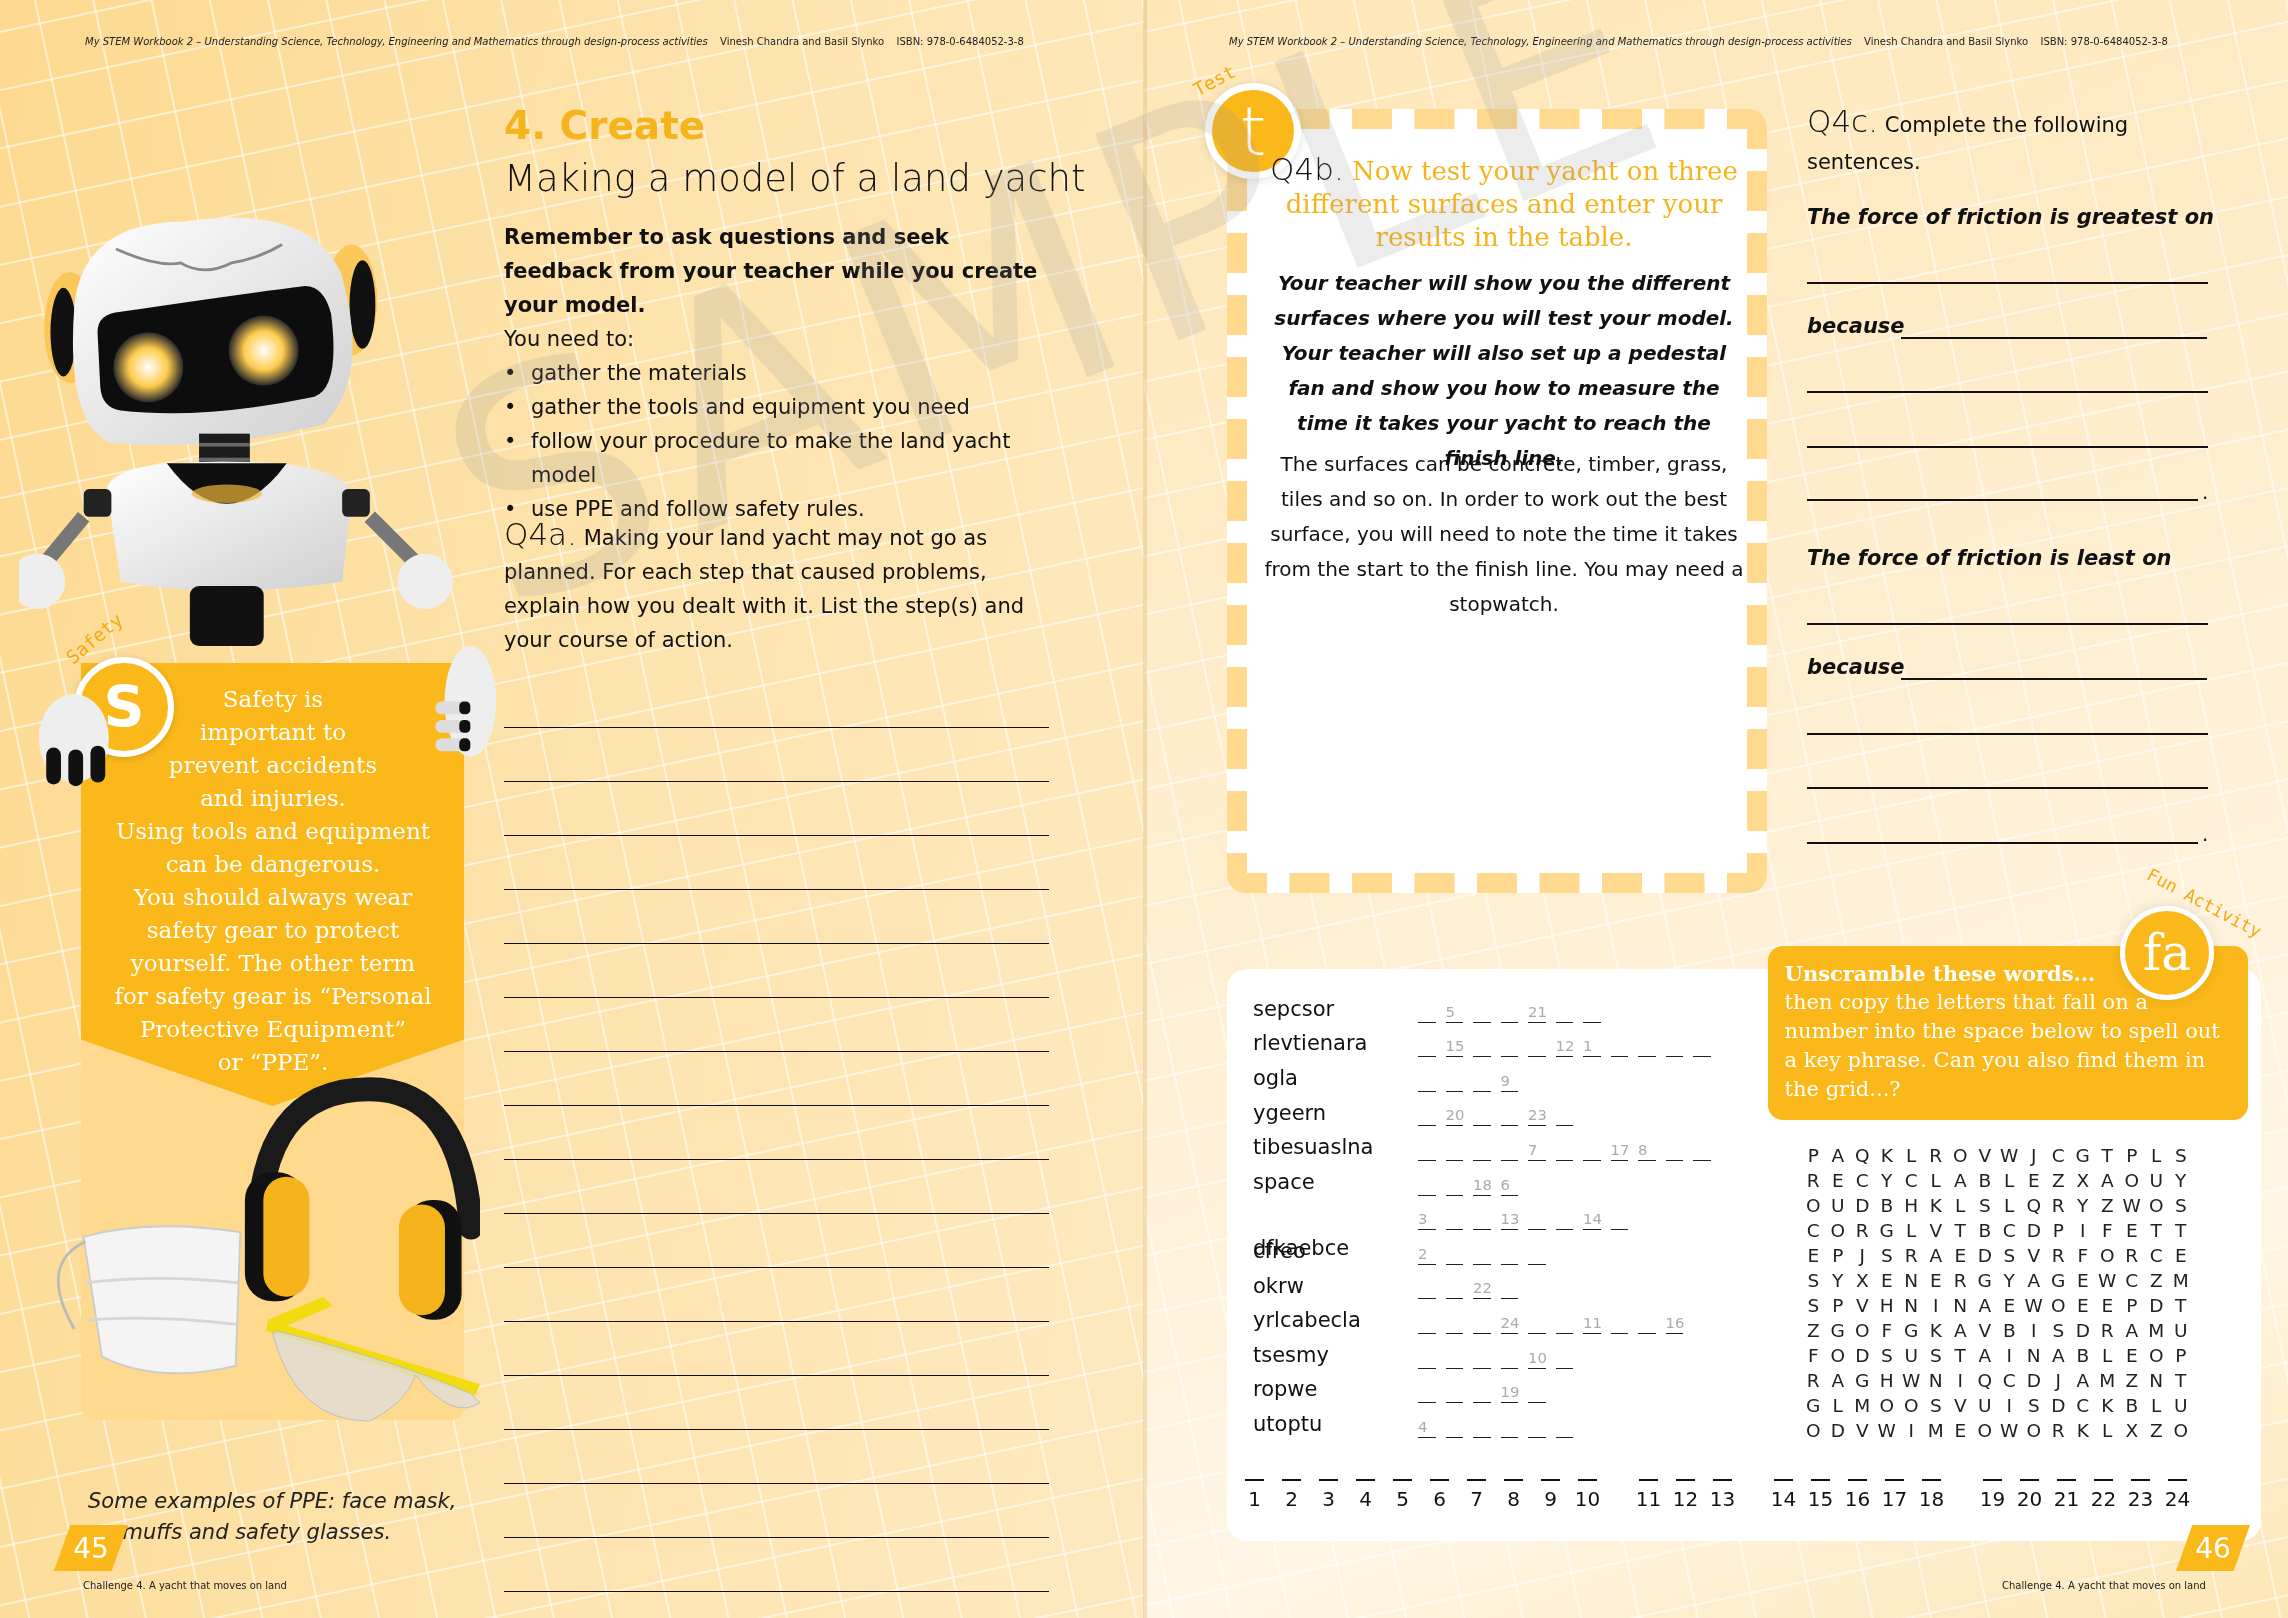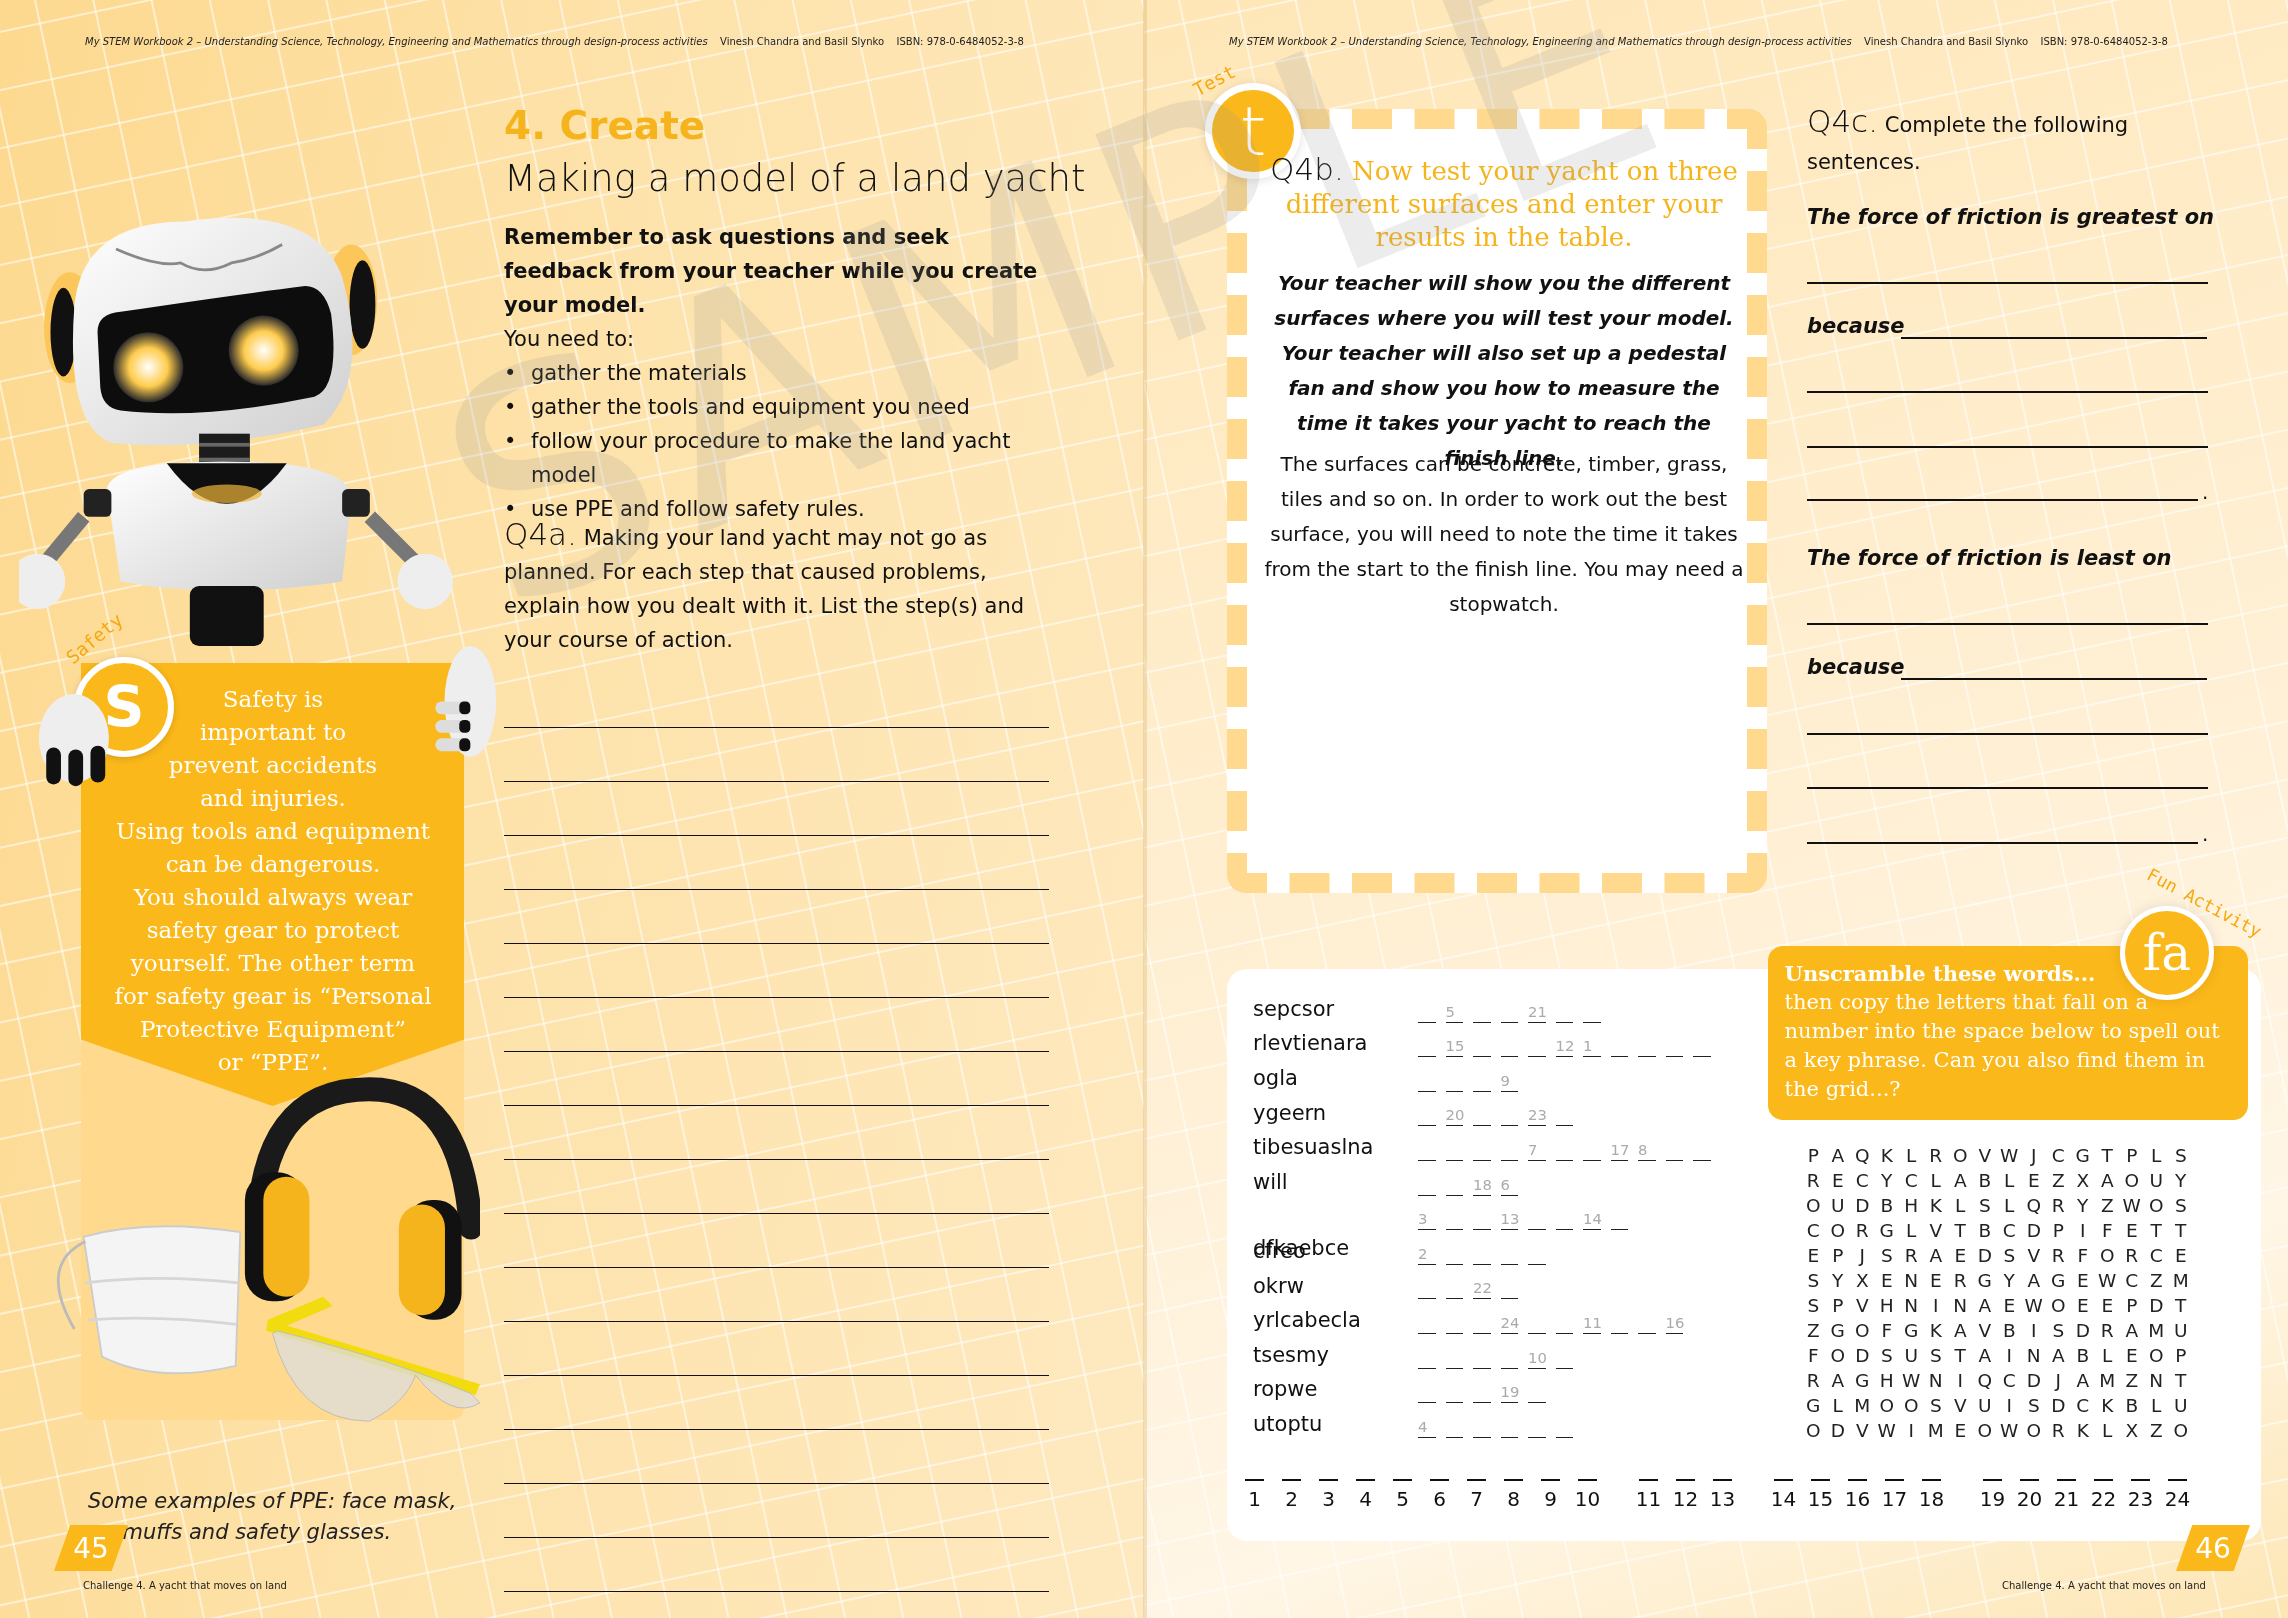--- a/index.html
+++ b/index.html
@@ -349,21 +349,21 @@
         <div class="blank"></div>
         <div class="blank">
           <span class="n">17</span>
         </div>
         <div class="blank">
           <span class="n">8</span>
         </div>
         <div class="blank"></div>
         <div class="blank"></div>
       </div>
-      <div class="word-row" style="top: 1170px;">will</div>
+      <div class="word-row" style="top: 1170px;">space</div>
       <div class="blank-group" style="top: 1172px;">
         <div class="blank"></div>
         <div class="blank"></div>
         <div class="blank">
           <span class="n">18</span>
         </div>
         <div class="blank">
           <span class="n">6</span>
         </div>
       </div>

